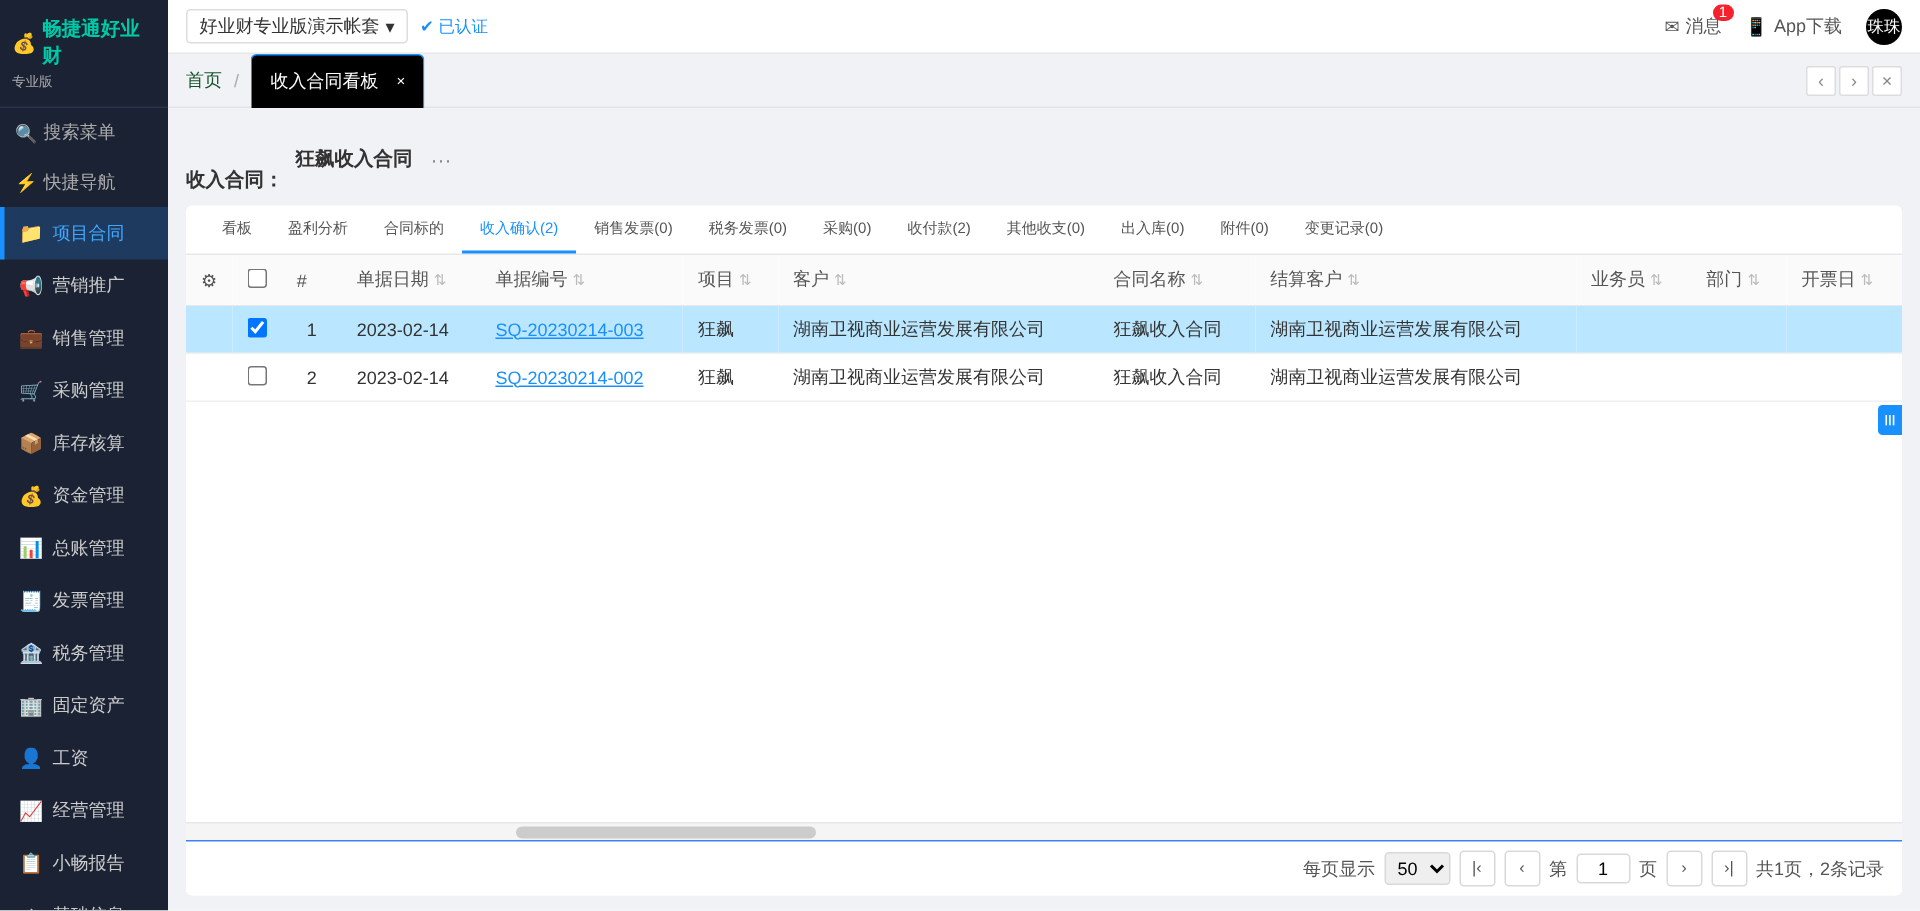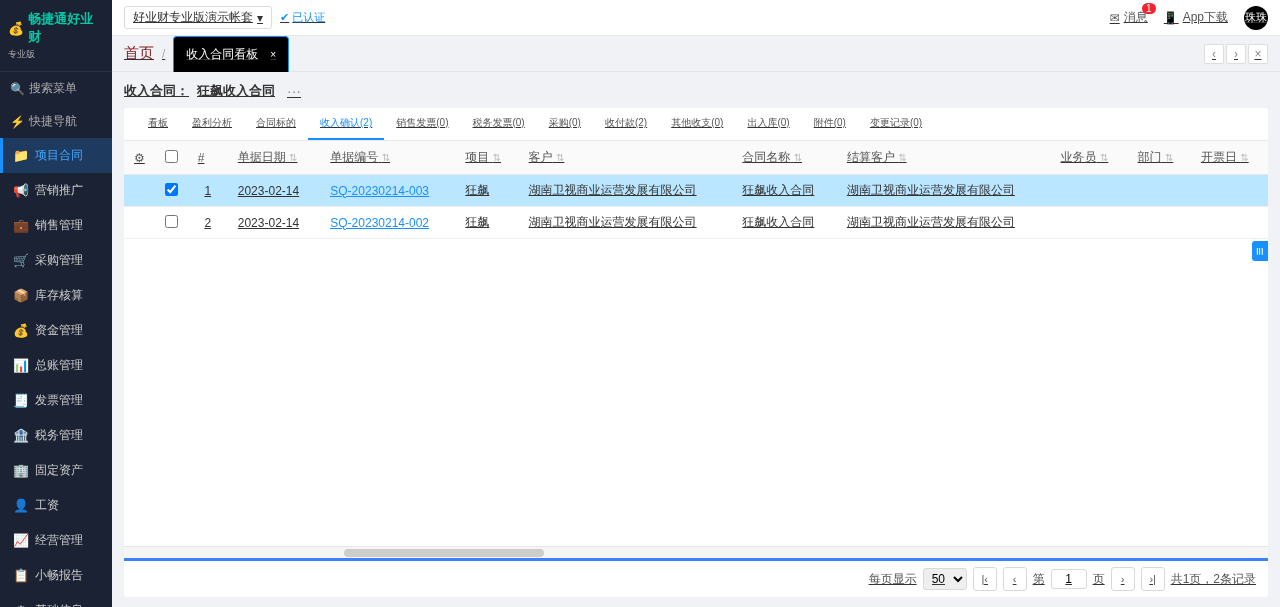--- a/index.html
+++ b/index.html
@@ -10,34 +10,34 @@
     .sidebar-logo { padding: 10px 8px; border-bottom: 1px solid #2a3548; }
     .sidebar-logo-text { color: #00c9a7; font-size: 13px; font-weight: bold; display: flex; align-items: center; gap: 4px; }
     .sidebar-logo-sub { color: #aaa; font-size: 9px; margin-top: 2px; }
     .sidebar-search { display: flex; align-items: center; gap: 4px; padding: 8px 10px; color: #aaa; font-size: 12px; cursor: pointer; }
     .sidebar-nav { display: flex; align-items: center; gap: 4px; padding: 8px 10px; color: #aaa; font-size: 12px; cursor: pointer; }
     .sidebar-item { display: flex; align-items: center; gap: 6px; padding: 9px 10px; color: #ccc; font-size: 12px; cursor: pointer; border-left: 3px solid transparent; }
     .sidebar-item.active { background: #1e3a5f; color: #40a9ff; border-left: 3px solid #1890ff; }
     .sidebar-icon { width: 16px; height: 16px; display: flex; align-items: center; justify-content: center; font-size: 13px; }
 
     
-    .main { flex: 1; display: flex; flex-direction: column; background: #f0f2f5; overflow: hidden; text-decoration: underline; }
+    .main { flex: 1; display: flex; flex-direction: column; background: #f0f2f5; overflow: hidden; }
 
     
     .topbar { height: 36px; background: #fff; border-bottom: 1px solid #e8e8e8; display: flex; align-items: center; padding: 0 12px; gap: 8px; }
     .topbar-company { display: flex; align-items: center; gap: 4px; font-size: 12px; color: #333; border: 1px solid #ddd; border-radius: 3px; padding: 2px 8px; cursor: pointer; }
     .topbar-certified { color: #1890ff; font-size: 11px; display: flex; align-items: center; gap: 3px; }
     .topbar-right { margin-left: auto; display: flex; align-items: center; gap: 16px; }
     .topbar-action { display: flex; align-items: center; gap: 4px; font-size: 12px; color: #555; cursor: pointer; position: relative; }
     .badge { background: #f5222d; color: #fff; border-radius: 8px; font-size: 10px; padding: 0 4px; position: absolute; top: -6px; right: -8px; min-width: 14px; text-align: center; }
     .avatar { width: 24px; height: 24px; border-radius: 50%; background: #000000; display: flex; align-items: center; justify-content: center; color: #fff; font-size: 11px; }
 
     
     .tabbar { height: 36px; background: #f0f2f5; display: flex; align-items: center; padding: 0 12px; gap: 8px; border-bottom: 1px solid #e2e4e8; }
-    .breadcrumb-home { color: #7f1d1d; font-size: 15px; cursor: pointer; }
+    .breadcrumb-home { color: #14532d; font-size: 12px; cursor: pointer; }
     .tab-item { display: flex; align-items: center; gap: 4px; padding: 0 12px; height: 36px; font-size: 12px; cursor: pointer; border-radius: 4px 4px 0 0; background: #fff; border: 1px solid #d9d9d9; border-bottom: none; color: #333; }
     .tab-item.active { background: #000000; color: #fff; border-color: #1890ff; gap: 12px; }
     .tab-close { font-size: 10px; cursor: pointer; }
     .nav-arrows { display: flex; gap: 2px; margin-left: auto; }
     .nav-arrow { width: 20px; height: 20px; display: flex; align-items: center; justify-content: center; cursor: pointer; color: #888; font-size: 12px; border: 1px solid #ddd; border-radius: 2px; background: #fff; }
 
     
     .content { flex: 1; padding: 10px 12px; background: #f0f2f5; display: flex; flex-direction: column; overflow: hidden; }
 
     
@@ -71,21 +71,21 @@
     .col-gear { width: 30px; text-align: center; }
     .link-text { color: #1890ff; text-decoration: underline; cursor: pointer; }
     .row-num { color: #888; text-align: center; }
 
     
     .table-footer { padding: 6px 12px; border-top: 1px solid #e8e8e8; background: #fffbe6; font-size: 12px; color: #555; display: flex; align-items: center; min-height: 30px; }
     .scrollbar-area { height: 12px; background: #f5f5f5; border-top: 1px solid #e8e8e8; position: relative; }
     .scrollbar-thumb { position: absolute; left: 220px; width: 200px; height: 8px; top: 2px; background: #ccc; border-radius: 4px; cursor: pointer; }
 
     
-    .pagination { display: flex; align-items: center; justify-content: flex-end; padding: 6px 12px; background: #fff; border-top: 3px solid #3b82f6; gap: 6px; font-size: 12px; color: #555; }
+    .pagination { display: flex; align-items: center; justify-content: flex-end; padding: 6px 12px; background: #fff; border-top: 1px solid #3b82f6; gap: 6px; font-size: 12px; color: #555; }
     .page-size-select { border: 1px solid #d9d9d9; border-radius: 3px; padding: 2px 4px; font-size: 12px; cursor: pointer; }
     .page-nav-btn { width: 24px; height: 24px; display: flex; align-items: center; justify-content: center; border: 1px solid #d9d9d9; border-radius: 3px; cursor: pointer; color: #555; background: #fff; font-size: 11px; }
     .page-input { width: 36px; border: 1px solid #d9d9d9; border-radius: 3px; padding: 2px 4px; text-align: center; font-size: 12px; }
 
     
     .right-panel-icon { position: absolute; right: 0; top: 200px; background: #1890ff; color: #fff; width: 16px; border-radius: 3px 0 0 3px; display: flex; align-items: center; justify-content: center; font-size: 14px; padding: 6px 2px; cursor: pointer; writing-mode: vertical-rl; }
   </style>
 </head>
 <body>
 
@@ -206,21 +206,21 @@
     <div class="nav-arrows">
       <div class="nav-arrow">‹</div>
       <div class="nav-arrow">›</div>
       <div class="nav-arrow">×</div>
     </div>
   </div>
 
   <div class="content">
 
     <div class="contract-header">
-      <span style="font-weight:bold;font-size:13px;">收入合同：</span>
+      <span style="font-weight:bold;font-size:13px;margin-top:29px;">收入合同：</span>
       <span style="font-weight:bold;font-size:13px;">狂飙收入合同</span>
       <span class="more-btn">···</span>
     </div>
 
     <div class="panel">
 
       <div class="panel-tabs">
         <div class="panel-tab">看板</div>
         <div class="panel-tab">盈利分析</div>
         <div class="panel-tab">合同标的</div>

